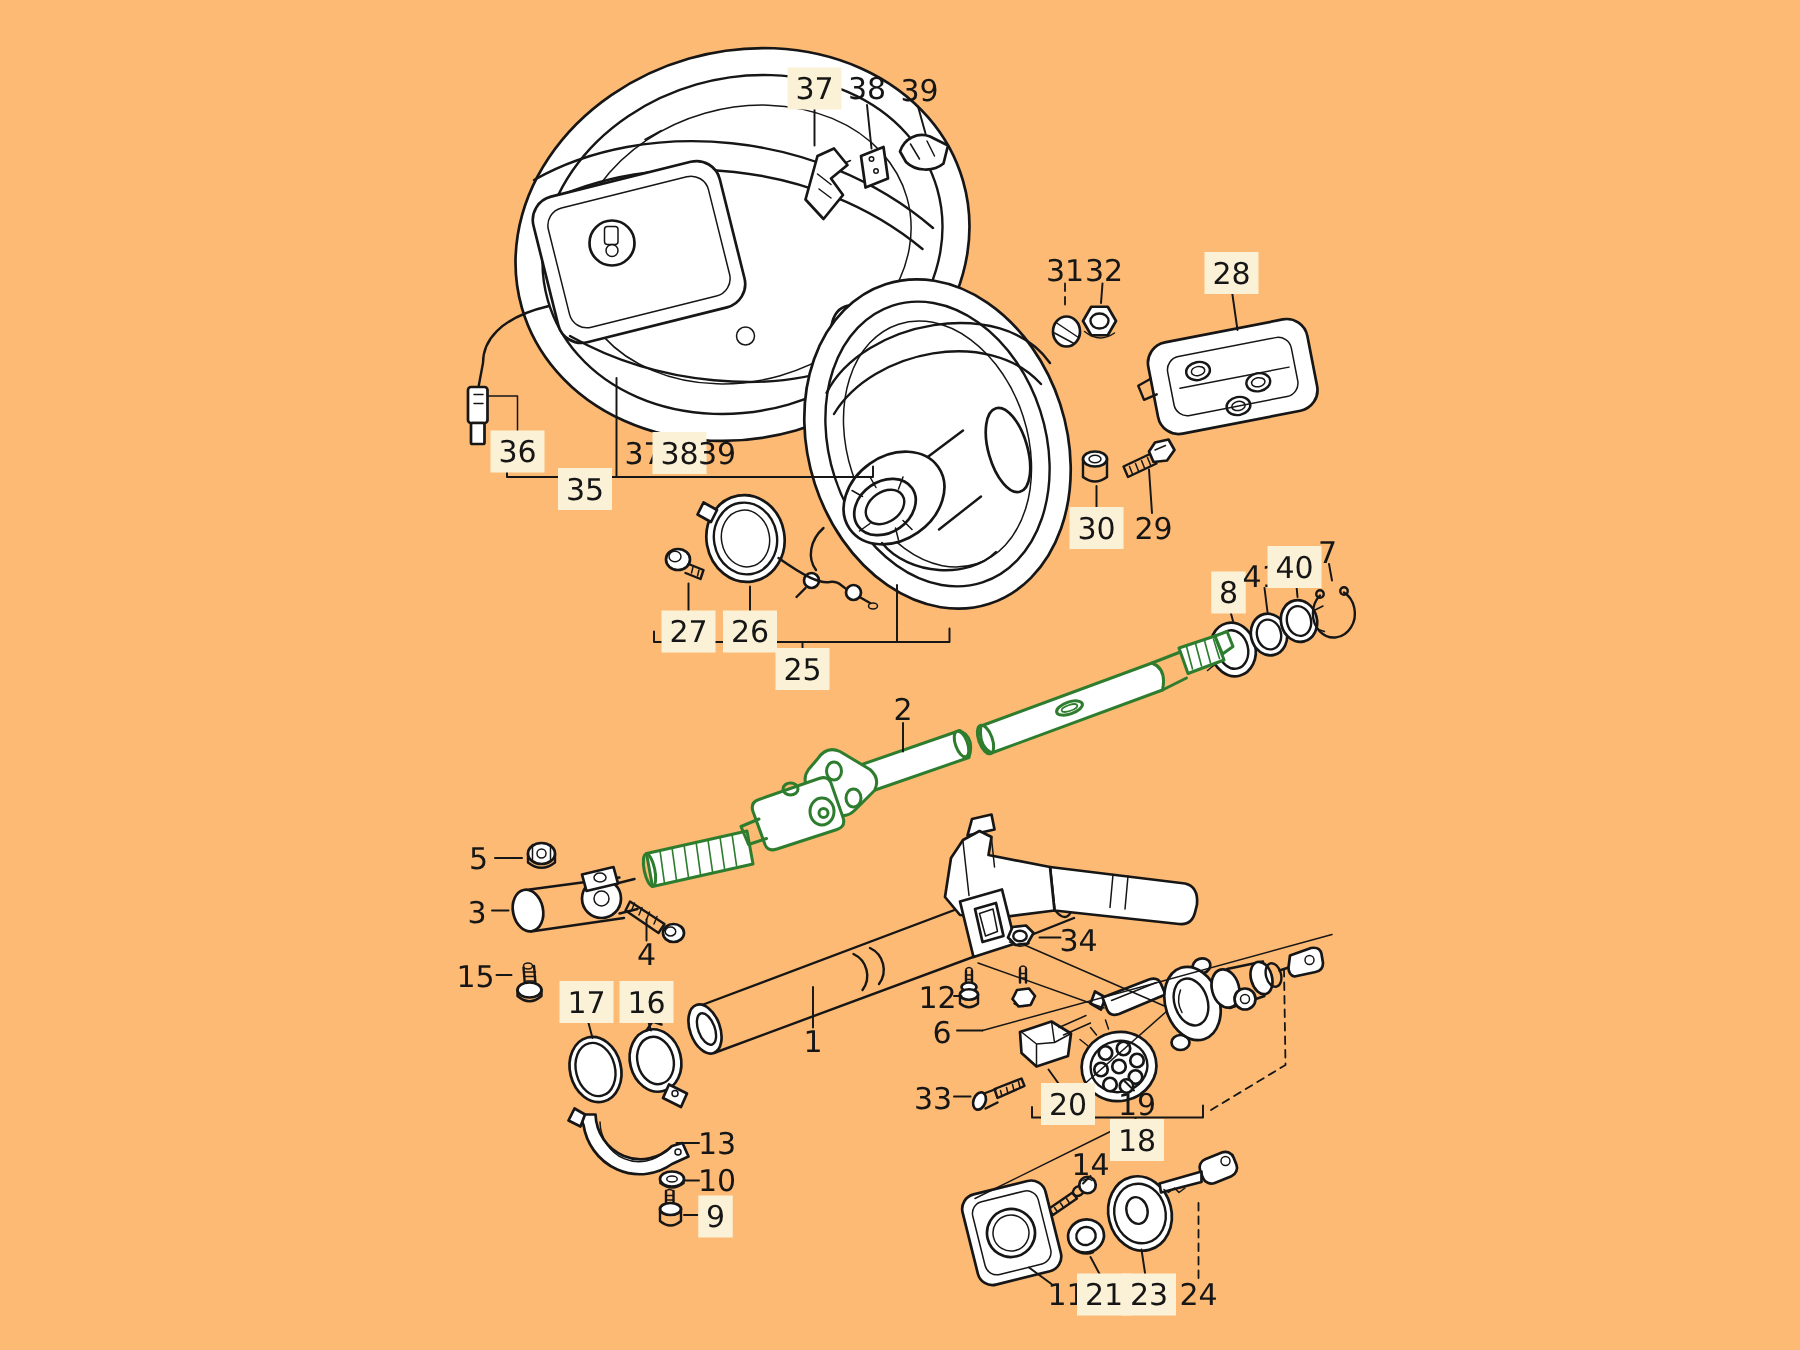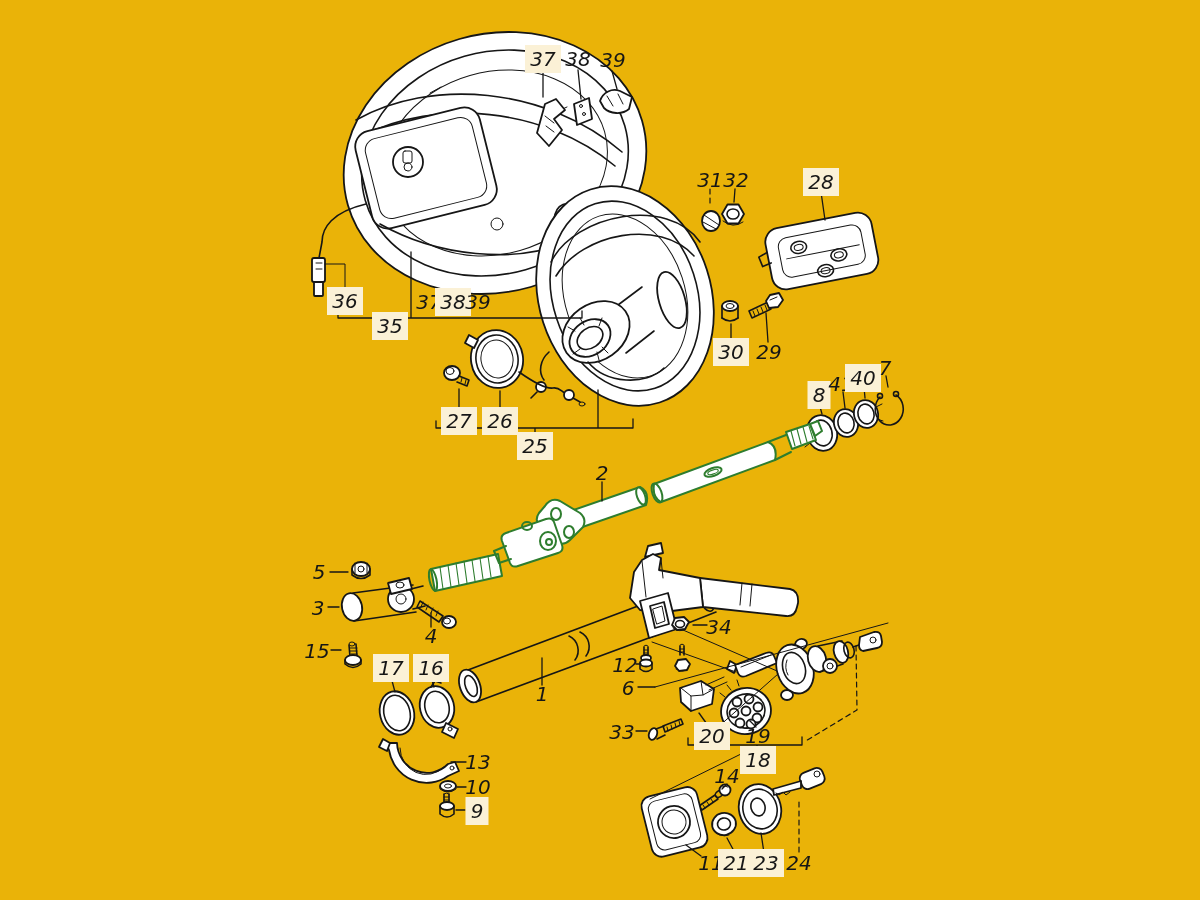--- a/index.html
+++ b/index.html
@@ -12,21 +12,21 @@
   .dash{fill:none;stroke:var(--ink);stroke-width:1.2;stroke-dasharray:5 4;stroke-linecap:round;}
   .g  {fill:none;stroke:var(--green);stroke-width:2;stroke-linecap:round;stroke-linejoin:round;}
   .gf {fill:#fff;stroke:var(--green);stroke-width:2;stroke-linecap:round;stroke-linejoin:round;}
   .gthin{fill:none;stroke:var(--green);stroke-width:1.1;stroke-linecap:round;}
   .lbl{font-family:"DejaVu Sans",sans-serif;font-size:20px;fill:var(--ink);}
   .hl {fill:var(--highlight);}
 </style>
 </head>
 <body>
 
-<div id="stage" style="background: #eab308; font-style: italic;">
+<div id="stage" style="background: #fdba74;">
 <svg width="1200" height="900" viewBox="0 0 1200 900">
 
   <g>
     <ellipse class="sf" cx="495" cy="163" rx="153" ry="129" transform="rotate(-16 495 163)"></ellipse>
     <ellipse class="s" cx="495" cy="163" rx="135" ry="111" transform="rotate(-16 495 163)"></ellipse>
     <ellipse class="thin" cx="495" cy="163" rx="114" ry="91" transform="rotate(-16 495 163)"></ellipse>
     <path class="s" d="M356,120 C430,78 545,86 622,152"></path>
     <path class="s" d="M362,136 C436,98 544,107 615,166"></path>
     <path class="thin" d="M430,93 l11,-6 M556,112 l11,-5"></path>
     <rect class="sf" x="362" y="118" width="128" height="100" rx="16" transform="rotate(-14 426 168)"></rect>

